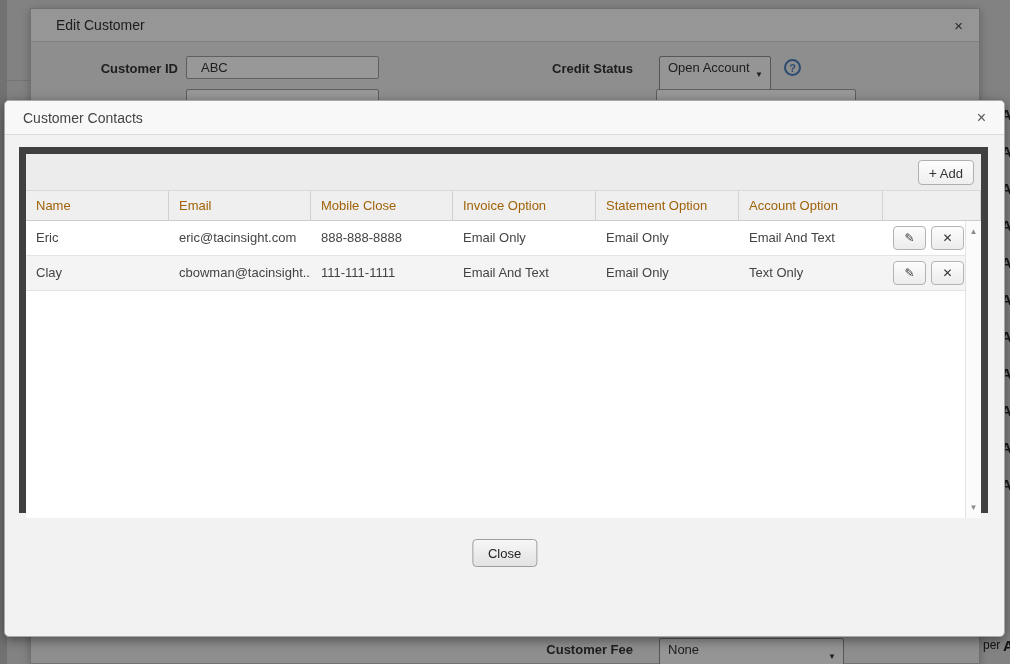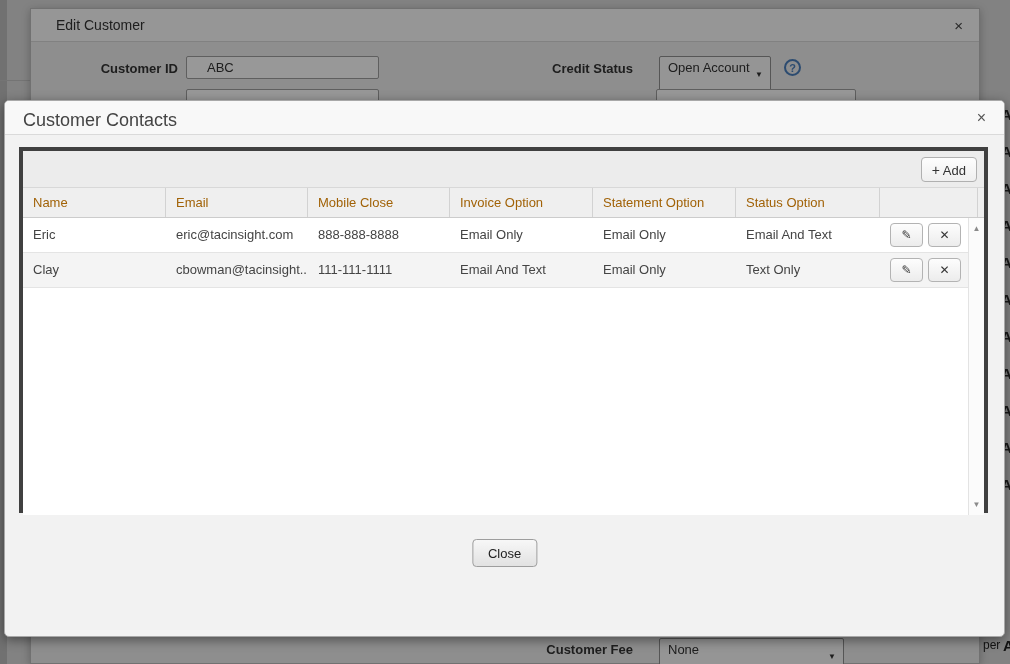--- a/index.html
+++ b/index.html
@@ -12,42 +12,42 @@
   .left-strip { position:absolute; left:0; top:0; width:7px; height:664px; background:#bdbdbd; }
   .left-divider { position:absolute; left:0; top:80px; width:30px; height:0; border-top:1px solid #c2c2c2; }
 
   .ec-modal { position:absolute; left:30px; top:8px; width:950px; height:656px;
               background:#ededed; border:1px solid #bdbdbd; box-shadow:0 2px 8px rgba(0,0,0,0.25); }
   .ec-titlebar { position:relative; height:33px; background:#fafafa; border-bottom:1px solid #d8d8d8; }
   .ec-title { position:absolute; left:25px; top:8px; font-size:14px; color:#333; }
   .ec-close { position:absolute; right:12px; top:6px; font-size:15px; color:#444; cursor:pointer; padding:2px 4px; }
   .ec-label { position:absolute; font-size:13px; font-weight:bold; color:#333; text-align:right; }
   .ec-input { position:absolute; height:23px; background:#fdfdfd; border:1px solid #9e9e9e; border-radius:2px;
-              font-size:13px; color:#333; padding:0 20px; line-height:21px; }
+              font-size:13px; color:#333; padding:0 14px; line-height:21px; }
   .ec-select { position:absolute; height:38px; background:#f8f8f8; border:1px solid #8f8f8f; border-radius:2px;
                font-size:13px; color:#333; padding:0 8px; line-height:21px; cursor:pointer; }
   .ec-select .caret { position:absolute; right:7px; top:7px; font-size:8px; color:#333; }
   .help-icon { position:absolute; width:17px; height:17px; border:2px solid #4a7ebb; border-radius:50%;
                color:#4a7ebb; font-size:11px; font-weight:bold; text-align:center; line-height:14px; cursor:pointer; }
   .edge-letter { position:absolute; left:1001px; width:12px; font-size:15px; font-weight:bold; color:#2b2b2b; }
   .clipped-frag { position:absolute; font-size:12px; color:#222; white-space:nowrap; }
 
   .overlay { position:absolute; inset:0; background:rgba(0,0,0,0.40); }
 
   
   .cc-dialog { position:absolute; left:4px; top:100px; width:1001px; height:537px;
                background:#f2f2f2; border:1px solid #a8a8a8; border-radius:5px;
                box-shadow:0 3px 12px rgba(0,0,0,0.45); }
   .cc-titlebar { position:relative; height:34px; background:#f8f8f8; border-bottom:1px solid #dadada;
                  border-radius:4px 4px 0 0; }
-  .cc-title { position:absolute; left:18px; top:9px; font-size:18px; color:#444; }
+  .cc-title { position:absolute; left:18px; top:9px; font-size:14px; color:#444; }
   .cc-close { position:absolute; right:14px; top:7px; font-size:16px; color:#555; cursor:pointer; padding:1px 4px; }
 
   .grid-wrap { position:absolute; left:14px; right:16px; top:46px; height:366px;
-               background:#fff; border:4px solid #404040; }
+               background:#fff; border:7px solid #404040; }
   .grid-toolbar { position:relative; height:37px; background:#ececec; border-bottom:1px solid #d8d8d8; }
   .add-btn { position:absolute; right:7px; top:6px; height:25px; padding:0 10px;
              background:linear-gradient(#fdfdfd,#efefef); border:1px solid #b0b0b0; border-radius:4px;
              font-size:13px; color:#333; cursor:pointer; }
   .add-btn .plus { font-size:14px; margin-right:3px; }
 
   .grid-header { display:flex; height:30px; background:#efefef; border-bottom:1px solid #cccccc; }
   .grid-header .hcell { font-size:13px; color:#a16207; line-height:29px; padding-left:10px;
                         border-right:1px solid #d2d2d2; overflow:hidden; white-space:nowrap; }
   .grid-body { position:relative; height:297px; background:#fff; }
@@ -135,21 +135,21 @@
           <span class="plus">+</span><span>Add</span>
         </button>
       </div>
 
       <div class="grid-header">
         <div class="hcell c-name">Name</div>
         <div class="hcell c-email">Email</div>
         <div class="hcell c-mobile">Mobile Close</div>
         <div class="hcell c-invoice">Invoice Option</div>
         <div class="hcell c-statement">Statement Option</div>
-        <div class="hcell c-ticket">Status Option</div>
+        <div class="hcell c-ticket">Account Option</div>
         <div class="hcell c-actions" style="width:98px;"></div>
         <div class="h-fill"></div>
       </div>
 
       <div class="grid-body">
         <div class="grid-row">
           <div class="cell c-name">Eric</div>
           <div class="cell c-email">eric@tacinsight.com</div>
           <div class="cell c-mobile">888-888-8888</div>
           <div class="cell c-invoice">Email Only</div>

